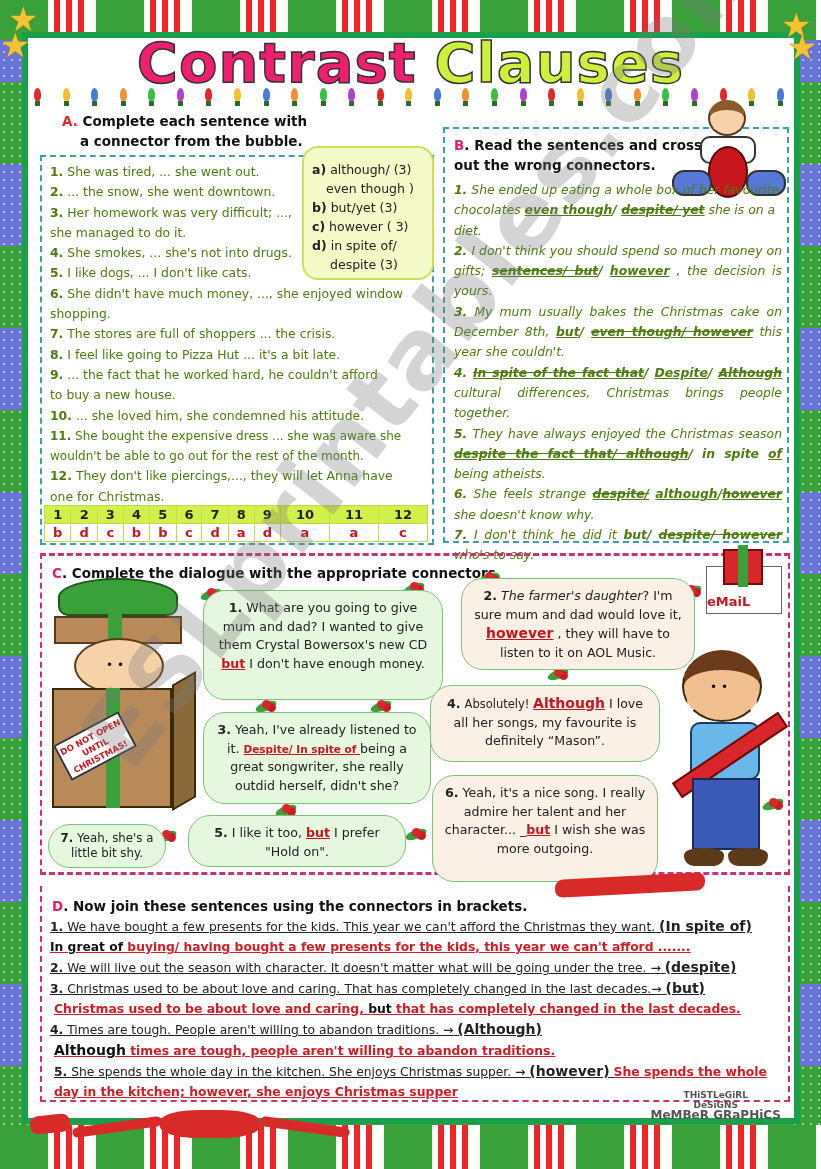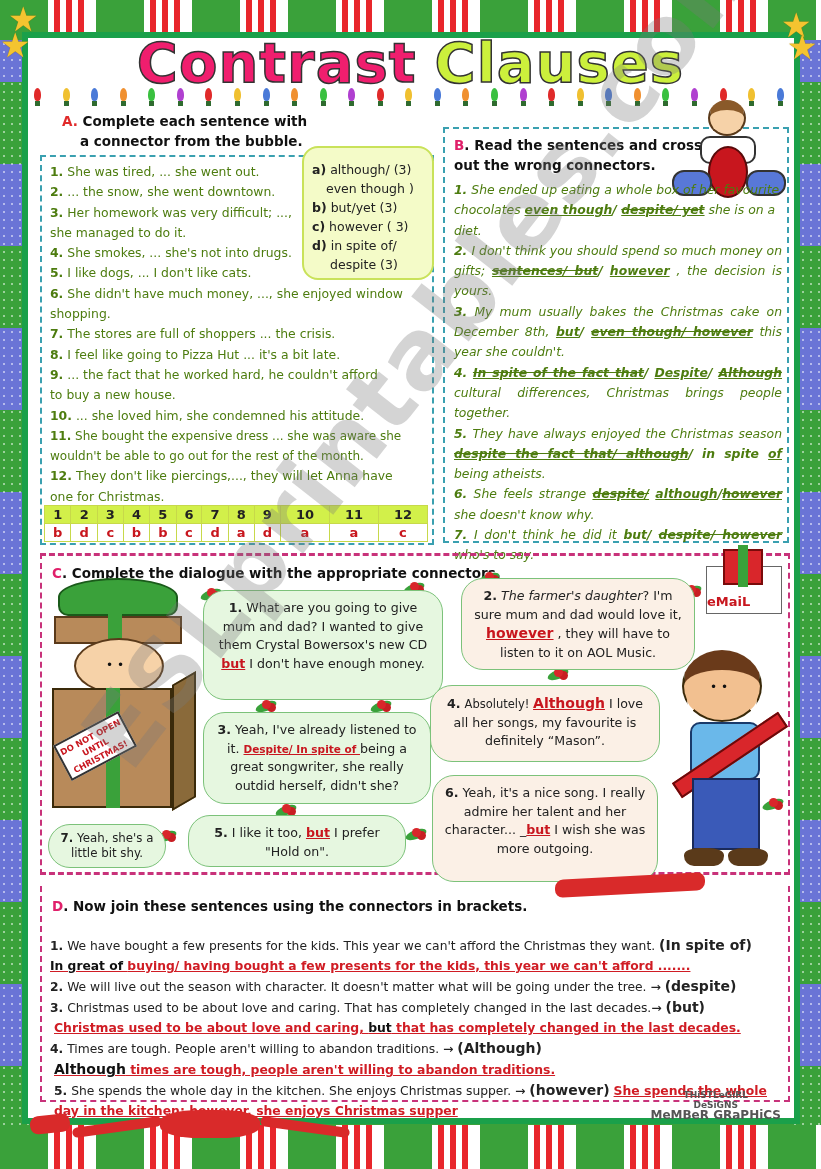--- a/index.html
+++ b/index.html
@@ -77,21 +77,21 @@
   
   .sb {
     position: absolute; border: 1.5px solid #7cc27a; border-radius: 22px;
     font-size: 12.6px; line-height: 18.5px; text-align: center; padding: 8px 10px;
   }
   .sb.green { background: #e6f7e0; }
   .sb.peach { background: #fbf0e6; }
   .sb .red { color: #c8161e; font-weight: bold; text-decoration: underline; }
 
   
-  .d-list { position: absolute; left: 50px; top: 935px; width: 735px; }
+  .d-list { position: absolute; left: 50px; top: 916px; width: 735px; text-decoration: underline; }
   .d-list p { margin: 0; font-size: 12.3px; line-height: 20px; }
   .d-ans { color: #d01c24; font-weight: bold; text-decoration: underline; font-size: 13.2px; }
   .d-ans .blk { color: #111; }
   .bracket { font-weight: bold; font-size: 14px; }
 
   
   .illus { position: absolute; }
   .holly { position: absolute; width: 22px; height: 14px; }
   .holly::before { content: ""; position: absolute; left: 0; top: 2px; width: 22px; height: 9px; background: #3aa13a; border-radius: 50%; transform: rotate(-20deg); }
   .holly::after { content: ""; position: absolute; left: 7px; top: 0; width: 9px; height: 9px; background: #d9262b; border-radius: 50%; box-shadow: 5px 3px 0 #c81e23; }

